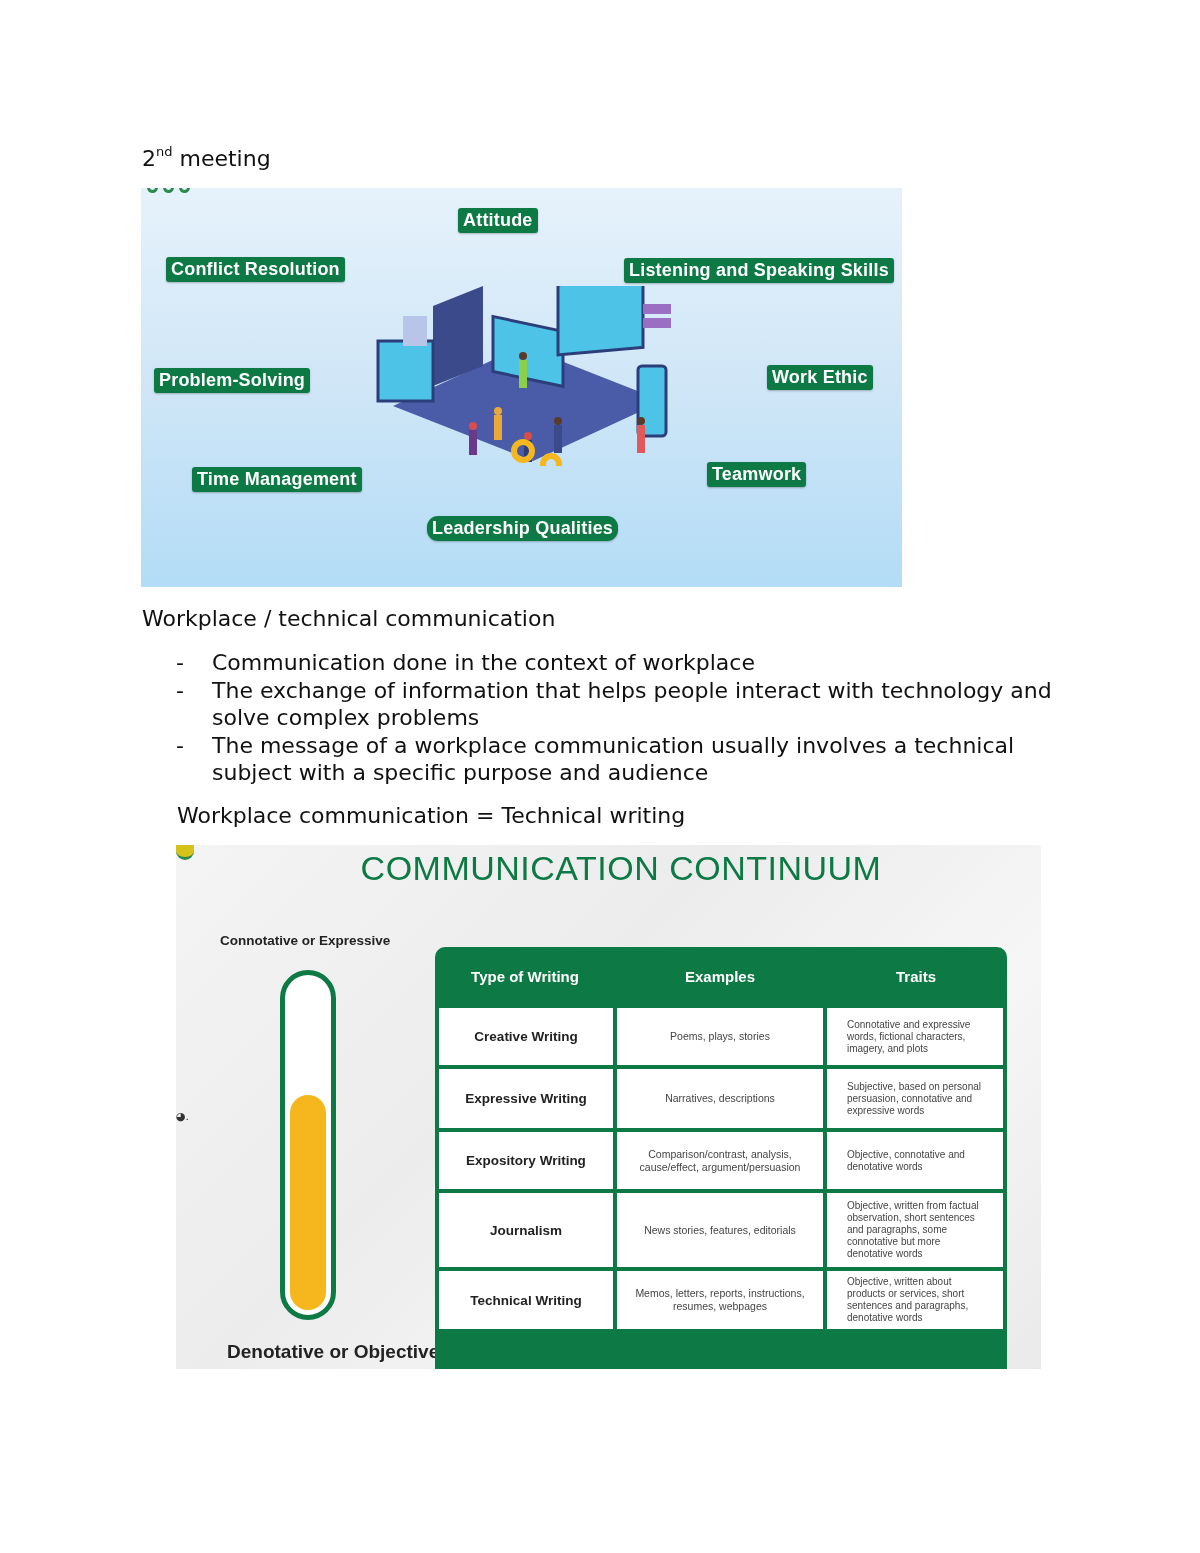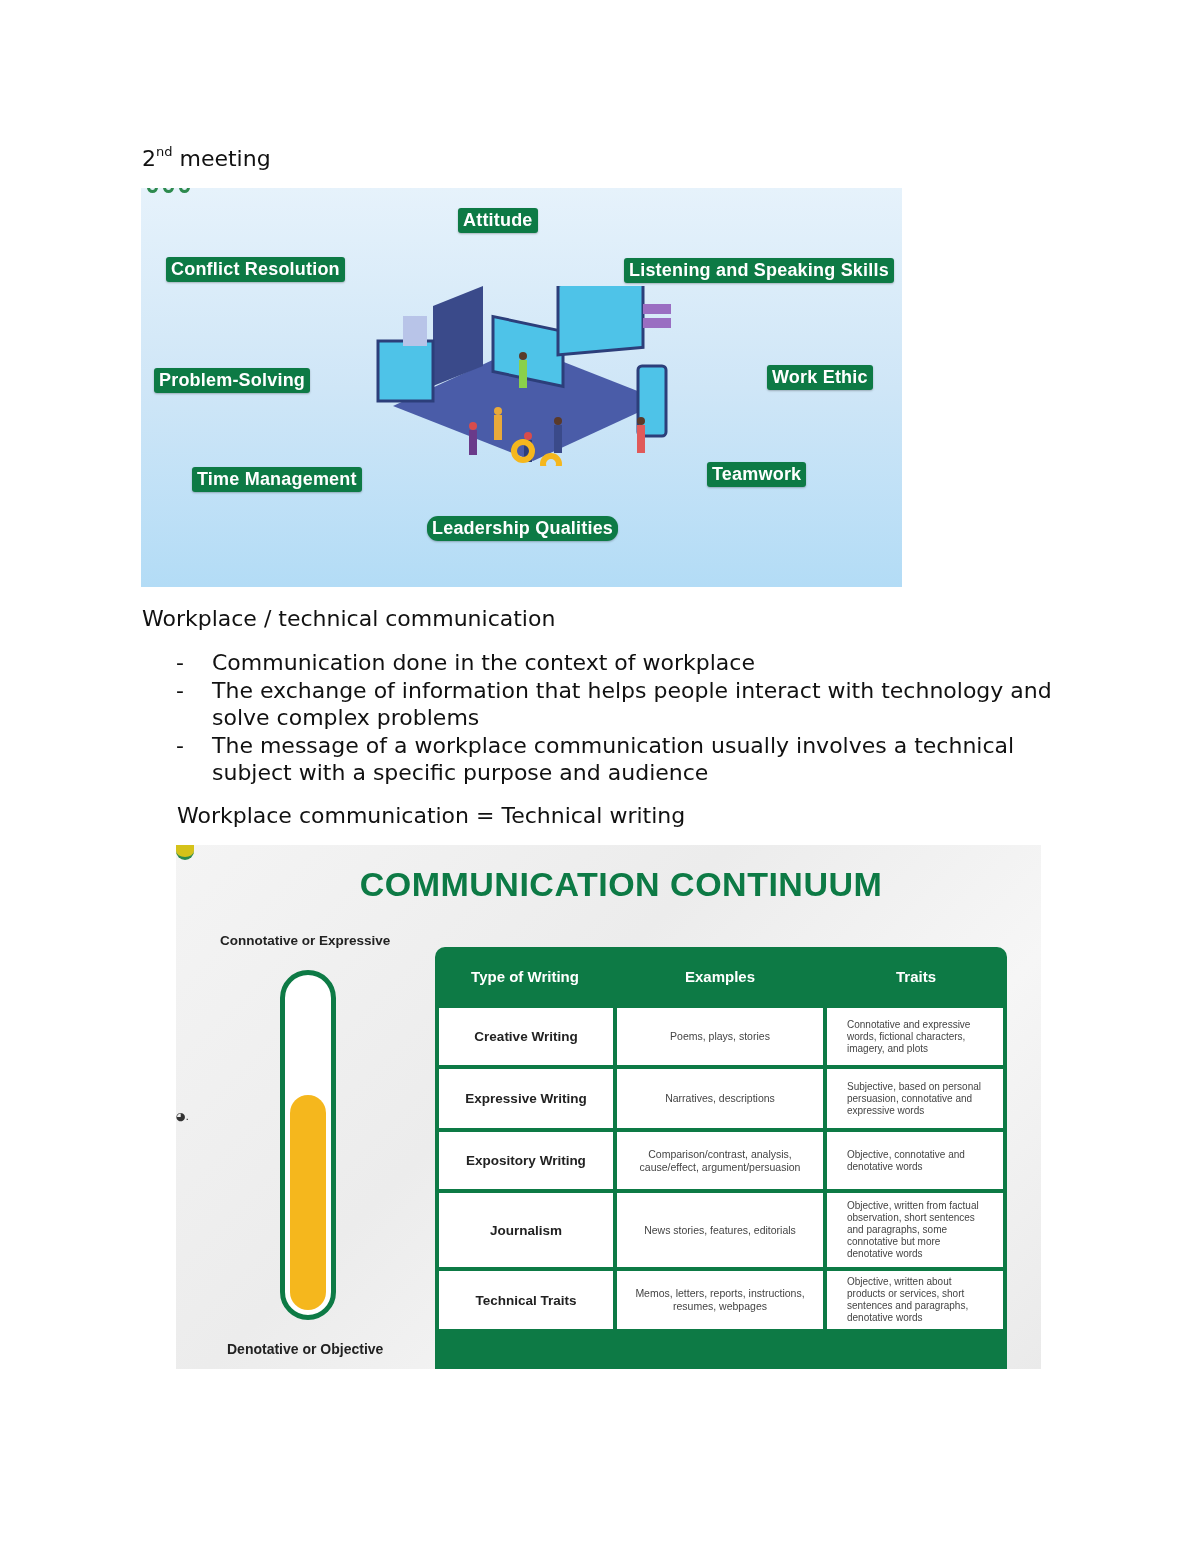--- a/index.html
+++ b/index.html
@@ -20,23 +20,23 @@
   .p { font-size:22px; line-height:27.5px; }
   .section-title { left:142px; top:605px; }
   .bullets { left:176px; top:649px; width:900px; margin:0; padding:0; list-style:none; }
   .bullets li { position:relative; padding-left:36px; }
   .bullets li .dash { position:absolute; left:0; top:0; }
   .equation { left:177px; top:802px; }
 
   
   .img2 { left:176px; top:845px; width:865px; height:524px; background:linear-gradient(135deg,#f4f4f4 0%,#ececec 40%,#f6f6f6 70%,#eaeaea 100%); overflow:hidden; }
   .logo { left:0; top:0; width:18px; height:12px; border-radius:0 0 9px 9px; background:#d5c21a; border-bottom:3px solid #2d8a4e; }
-  .cc-title { left:0; width:890px; top:20px; text-align:center; font-family:"Liberation Sans", sans-serif; font-weight:bold; font-size:34px; color:#0d7a45; letter-spacing:0.5px; }
+  .cc-title { left:0; width:890px; top:4px; text-align:center; font-family:"Liberation Sans", sans-serif; font-weight:normal; font-size:34px; color:#0d7a45; letter-spacing:0.5px; }
   .scale-top { left:44px; top:88px; font-family:"Liberation Sans", sans-serif; font-weight:bold; font-size:13.5px; color:#222; }
-  .scale-bot { left:51px; top:496px; font-family:"Liberation Sans", sans-serif; font-weight:bold; font-size:14px; color:#222; }
+  .scale-bot { left:51px; top:496px; font-family:"Liberation Sans", sans-serif; font-weight:bold; font-size:19px; color:#222; }
   .tube { left:104px; top:125px; width:56px; height:350px; border:5px solid #0d7a45; border-radius:30px; box-sizing:border-box; background:#fff; }
   .fill { left:114px; top:250px; width:36px; height:215px; border-radius:18px; background:#f5b71d; }
   .cursor { left:0; top:265px; font-size:11px; color:#333; }
 
   .tbl { left:259px; top:102px; width:572px; height:478px; background:#0d7a45; border-radius:10px; }
   .thead { position:absolute; left:0; top:0; width:572px; height:58px; display:flex; }
   .th { color:#fff; font-family:"Liberation Sans", sans-serif; font-weight:bold; font-size:15px; display:flex; align-items:center; justify-content:center; }
   .th.c0 { width:180px; } .th.c1 { width:210px; } .th.c2 { width:182px; }
   .row { position:absolute; left:4px; display:flex; }
   .cell { background:#fff; box-sizing:border-box; display:flex; align-items:center; margin-right:4px; font-family:"Liberation Sans", sans-serif; color:#444; }
@@ -130,18 +130,18 @@
       <div class="cell type">Expository Writing</div>
       <div class="cell ex">Comparison/contrast, analysis, cause/effect, argument/persuasion</div>
       <div class="cell tr">Objective, connotative and denotative words</div>
     </div>
     <div class="row" style="top:246px;height:74px;">
       <div class="cell type">Journalism</div>
       <div class="cell ex">News stories, features, editorials</div>
       <div class="cell tr">Objective, written from factual observation, short sentences and paragraphs, some connotative but more denotative words</div>
     </div>
     <div class="row" style="top:324px;height:58px;">
-      <div class="cell type">Technical Traits</div>
+      <div class="cell type">Technical Writing</div>
       <div class="cell ex">Memos, letters, reports, instructions, resumes, webpages</div>
       <div class="cell tr">Objective, written about products or services, short sentences and paragraphs, denotative words</div>
     </div>
   </div>
 </div>
 
 </body></html>

